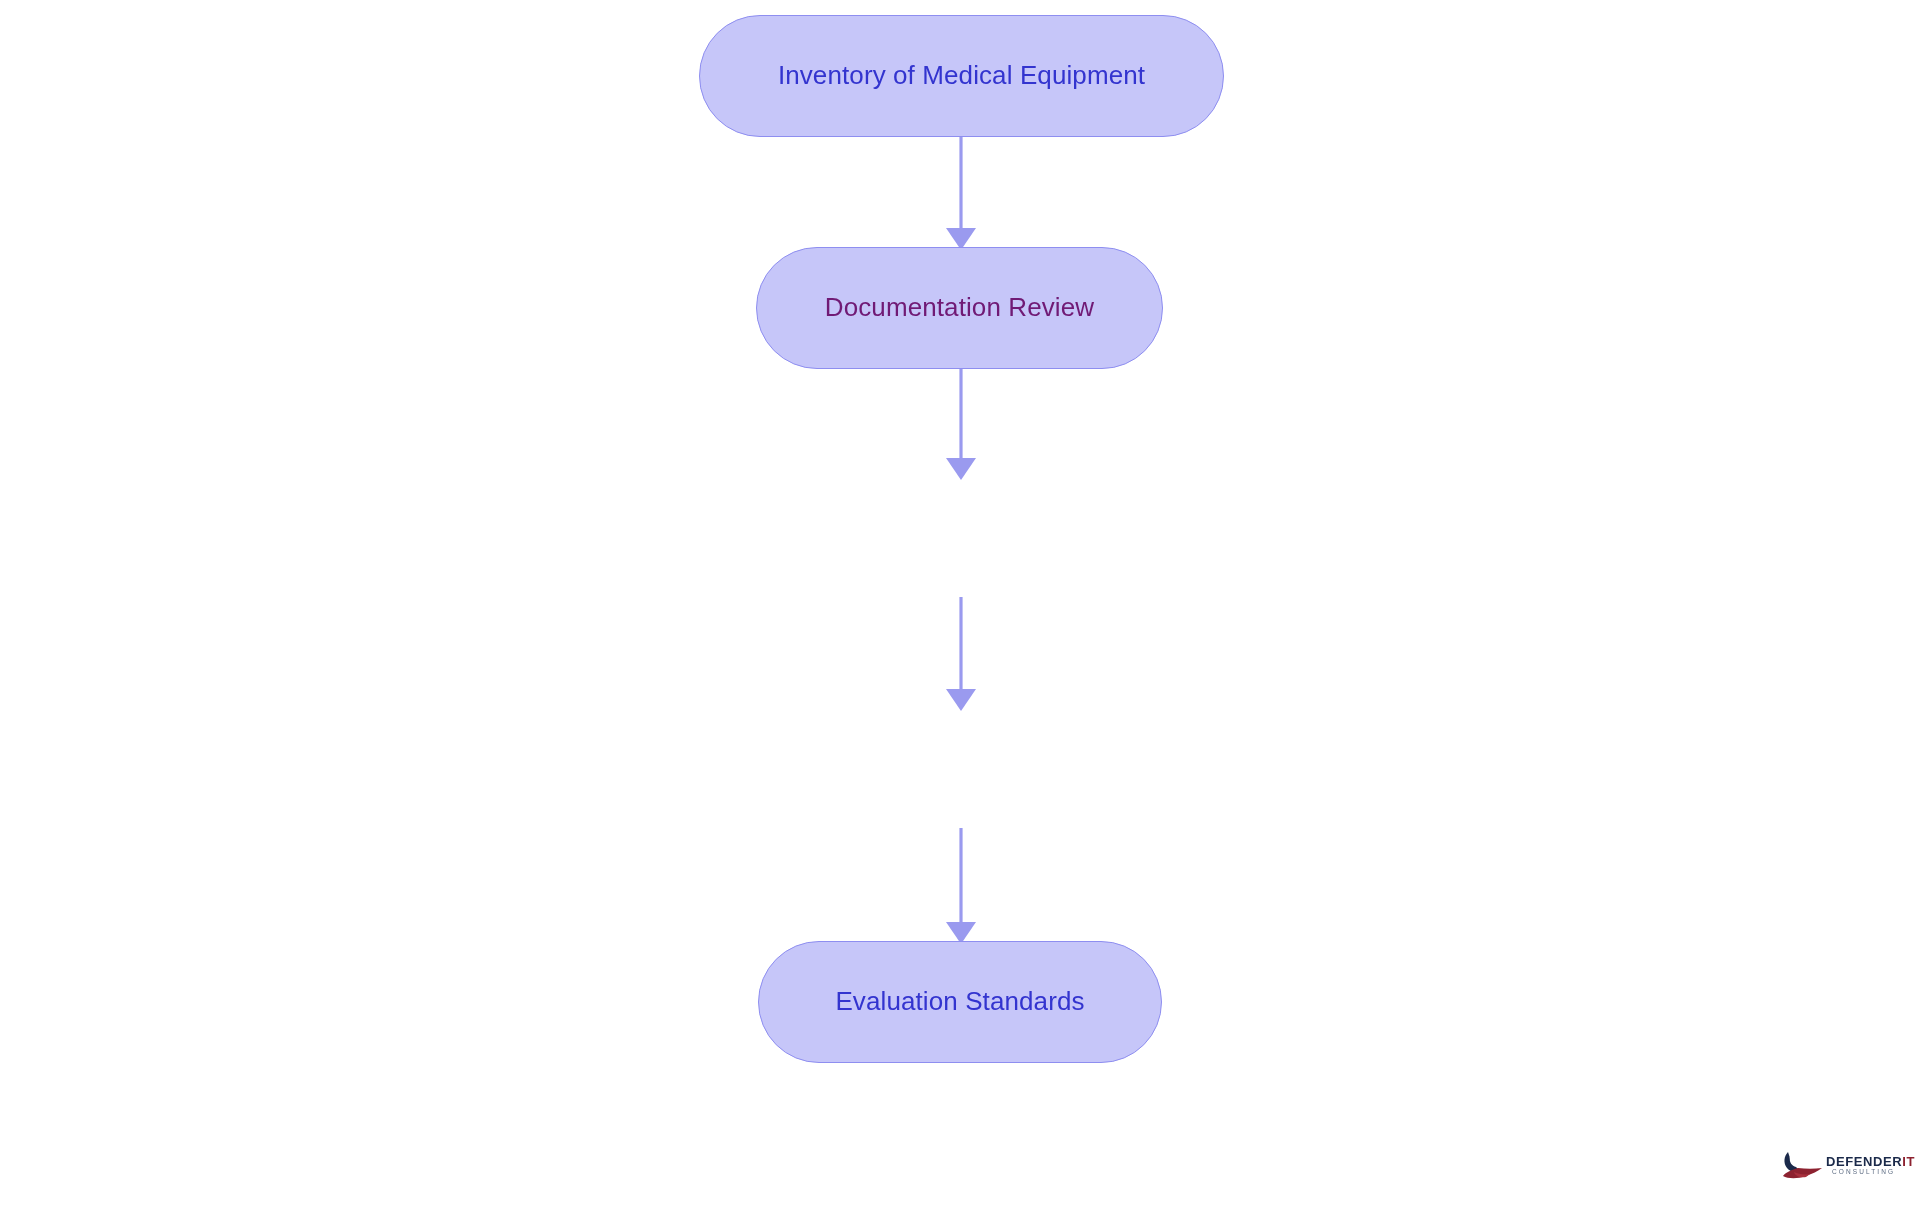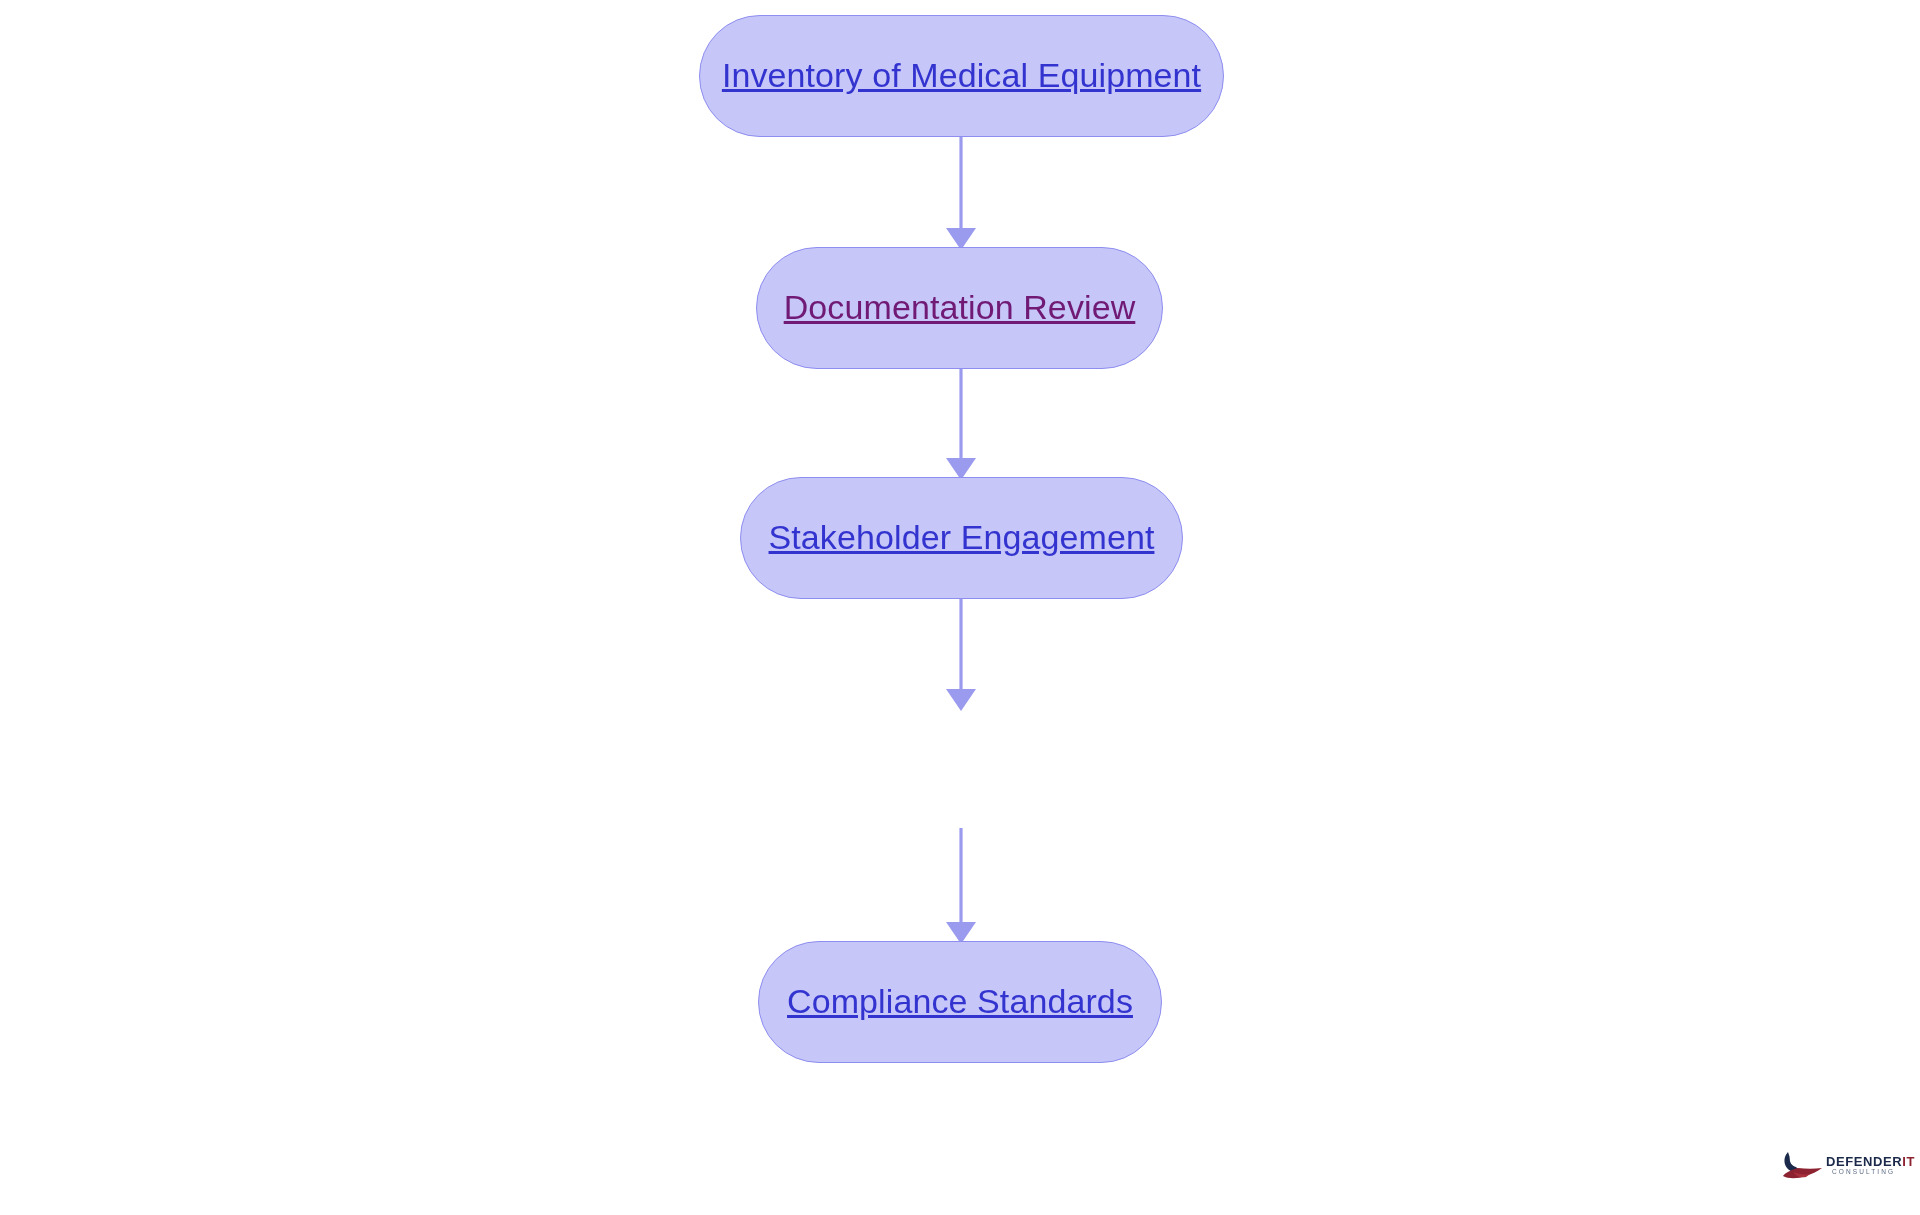--- a/index.html
+++ b/index.html
@@ -28,27 +28,26 @@
     border: 1.6px solid #8e8ef0;
     border-radius: 62px;
     display: flex;
     align-items: center;
     justify-content: center;
     text-align: center;
   }
   .node-label {
     color: #3334cf;
     font-family: "Liberation Sans", sans-serif;
-    font-size: 34px;
+    font-size: 26px;
     font-weight: 400;
     letter-spacing: 0.1px;
     line-height: 1.15;
     white-space: nowrap;
     user-select: none;
-    text-decoration: underline;
   }
   .edge-svg {
     position: absolute;
     left: 0;
     top: 0;
     width: 1920px;
     height: 1215px;
     pointer-events: none;
     overflow: visible;
   }
@@ -116,27 +115,24 @@
   </svg>
 
   <div class="node" style="left: 699px; top: 15px; width: 525px; height: 122px; background: rgb(198, 198, 249); border-color: rgb(142, 142, 240);">
     <span class="node-label" style="color: rgb(51, 52, 207);">Inventory of Medical Equipment</span>
   </div>
 
   <div class="node" style="left: 756px; top: 247px; width: 407px; height: 122px; background: rgb(198, 198, 249); border-color: rgb(142, 142, 240);">
     <span class="node-label" style="color: #701a75;">Documentation Review</span>
   </div>
 
-  <div class="node" style="left: 740px; top: 477px; width: 443px; height: 122px; background: rgb(198, 198, 249); border-color: rgb(142, 142, 240);">
-    <span class="node-label" style="color: rgb(51, 52, 207);">Stakeholder Engagement</span>
-  </div>
 
 
   <div class="node" style="left: 758px; top: 941px; width: 404px; height: 122px; background: rgb(198, 198, 249); border-color: rgb(142, 142, 240);">
-    <span class="node-label" style="color: rgb(51, 52, 207);">Compliance Standards</span>
+    <span class="node-label" style="color: rgb(51, 52, 207);">Evaluation Standards</span>
   </div>
 
   <div id="logo">
     <svg width="48" height="40" viewBox="0 0 48 40" style="position:absolute; left:0; top:0;">
       <path d="M6 4 C2 8 1 15 5 20 C8 24 14 25 18 23 L14 19 C10 18 7 14 8 10 Z" fill="#1b2a4a"></path>
       <circle cx="9" cy="10" r="1.4" fill="#ffffff"></circle>
       <path d="M16 20 C10 22 4 24 1 28 C6 31 16 31 24 28 C30 26 36 23 40 20 C32 21 24 21 16 20 Z" fill="#8d2230"></path>
       <path d="M12 24 C16 26 22 27 28 26 L24 29 C18 30 13 28 12 24 Z" fill="#a8303d"></path>
     </svg>
     <div class="logo-word">

